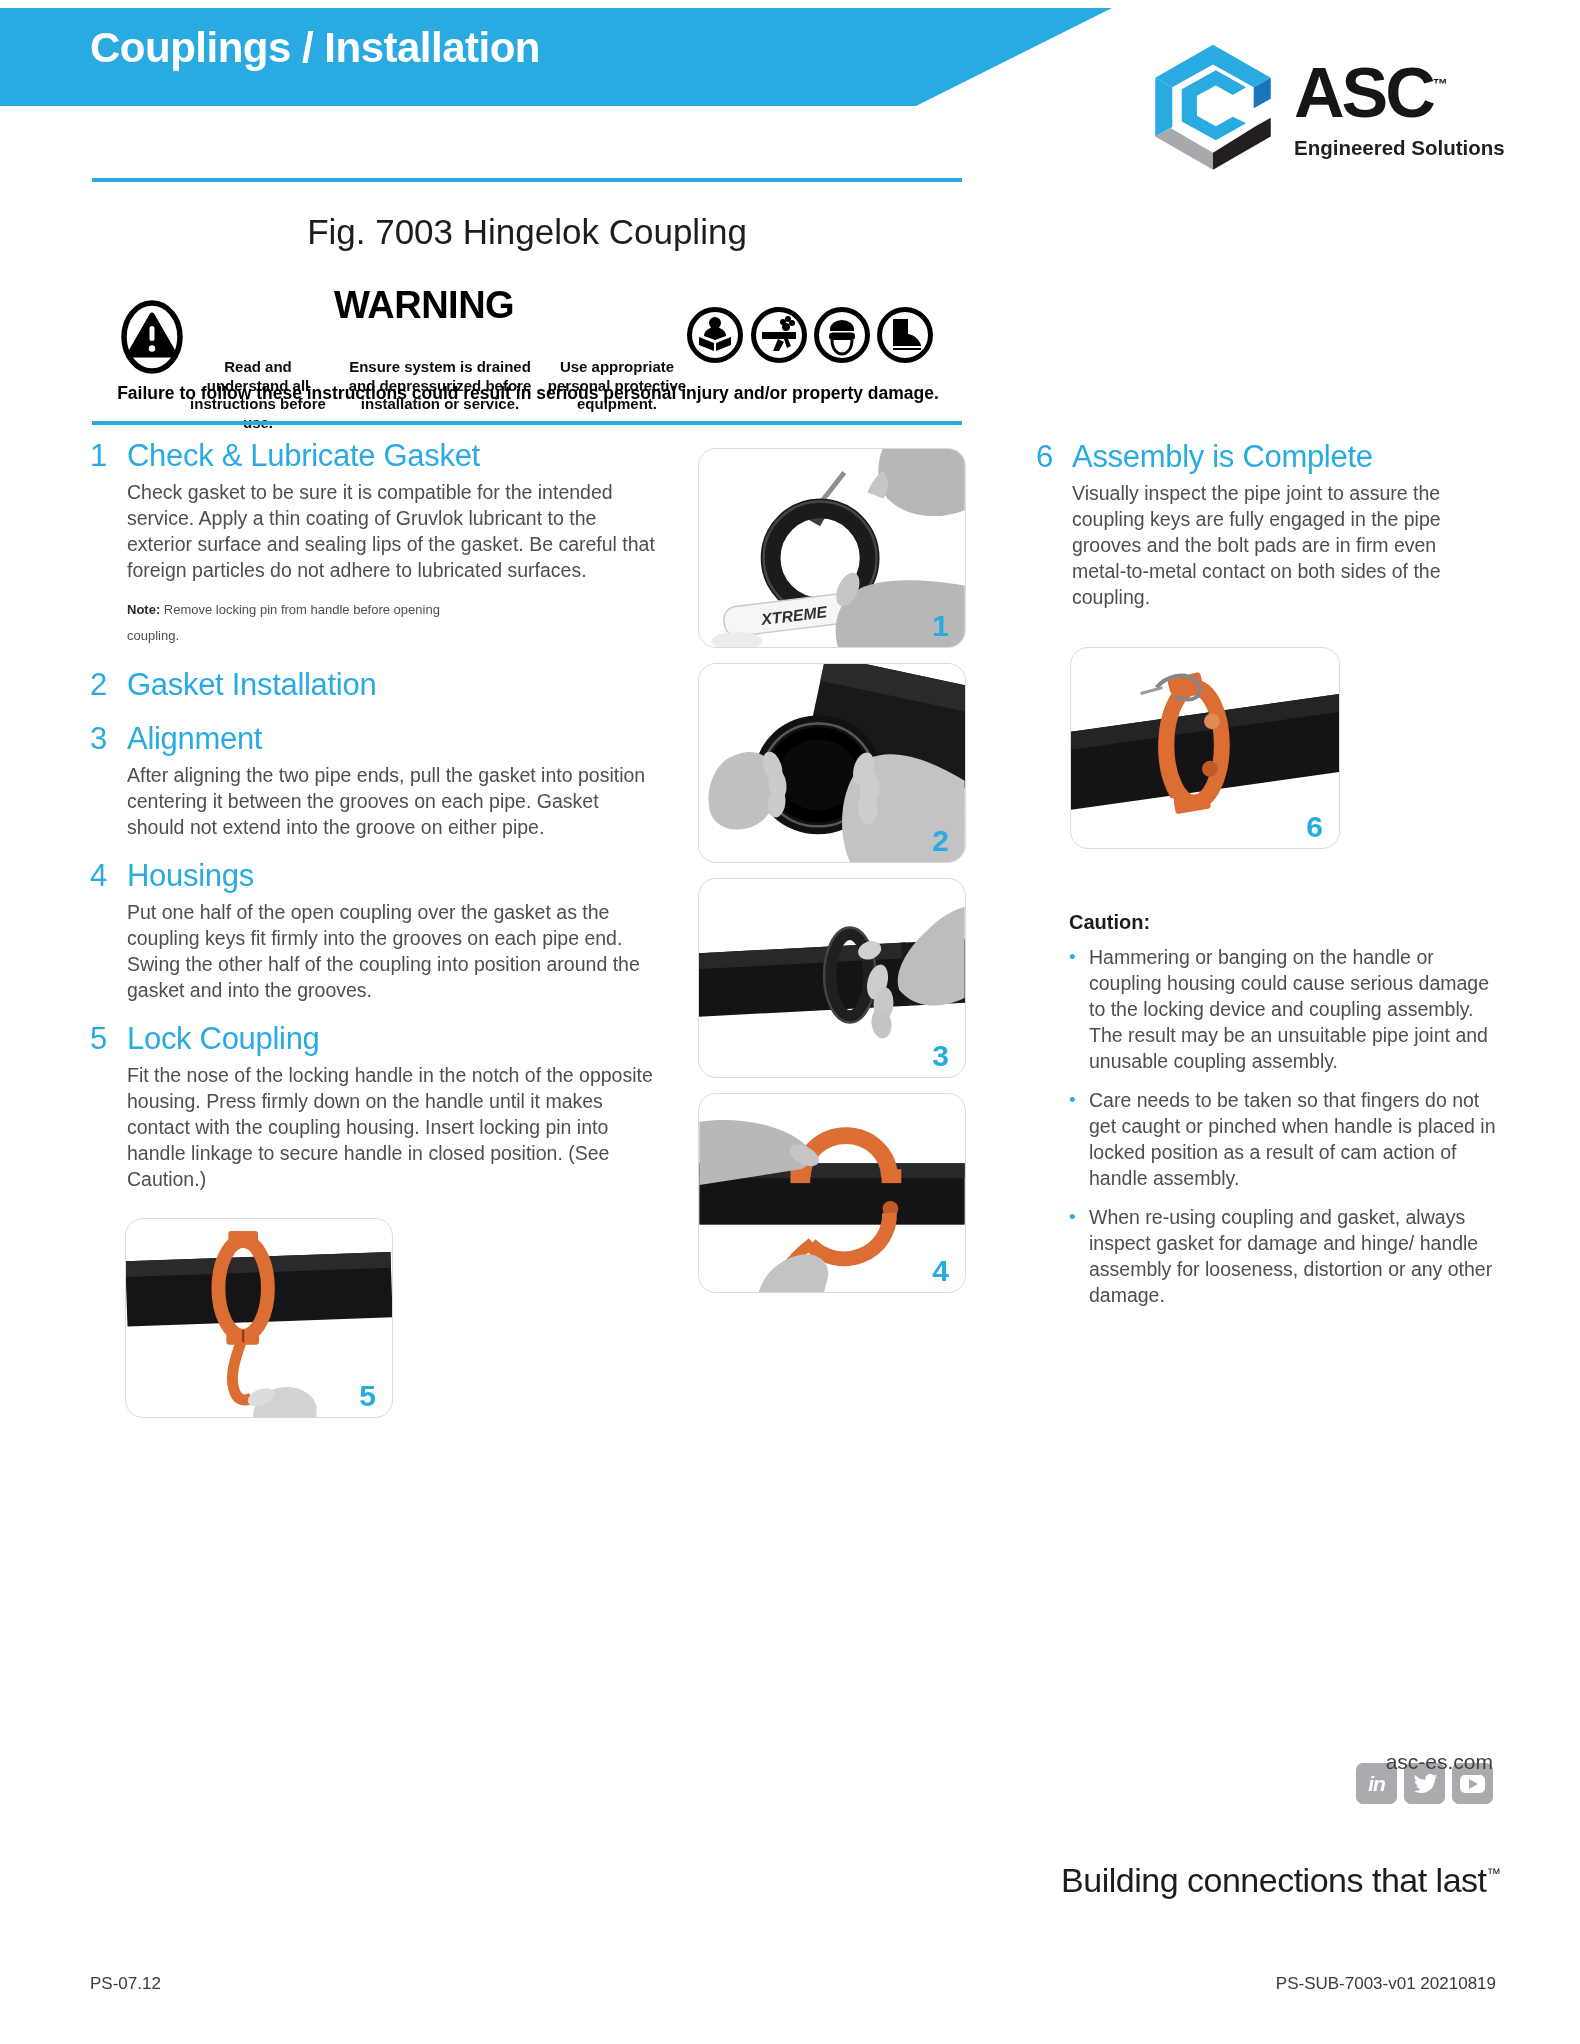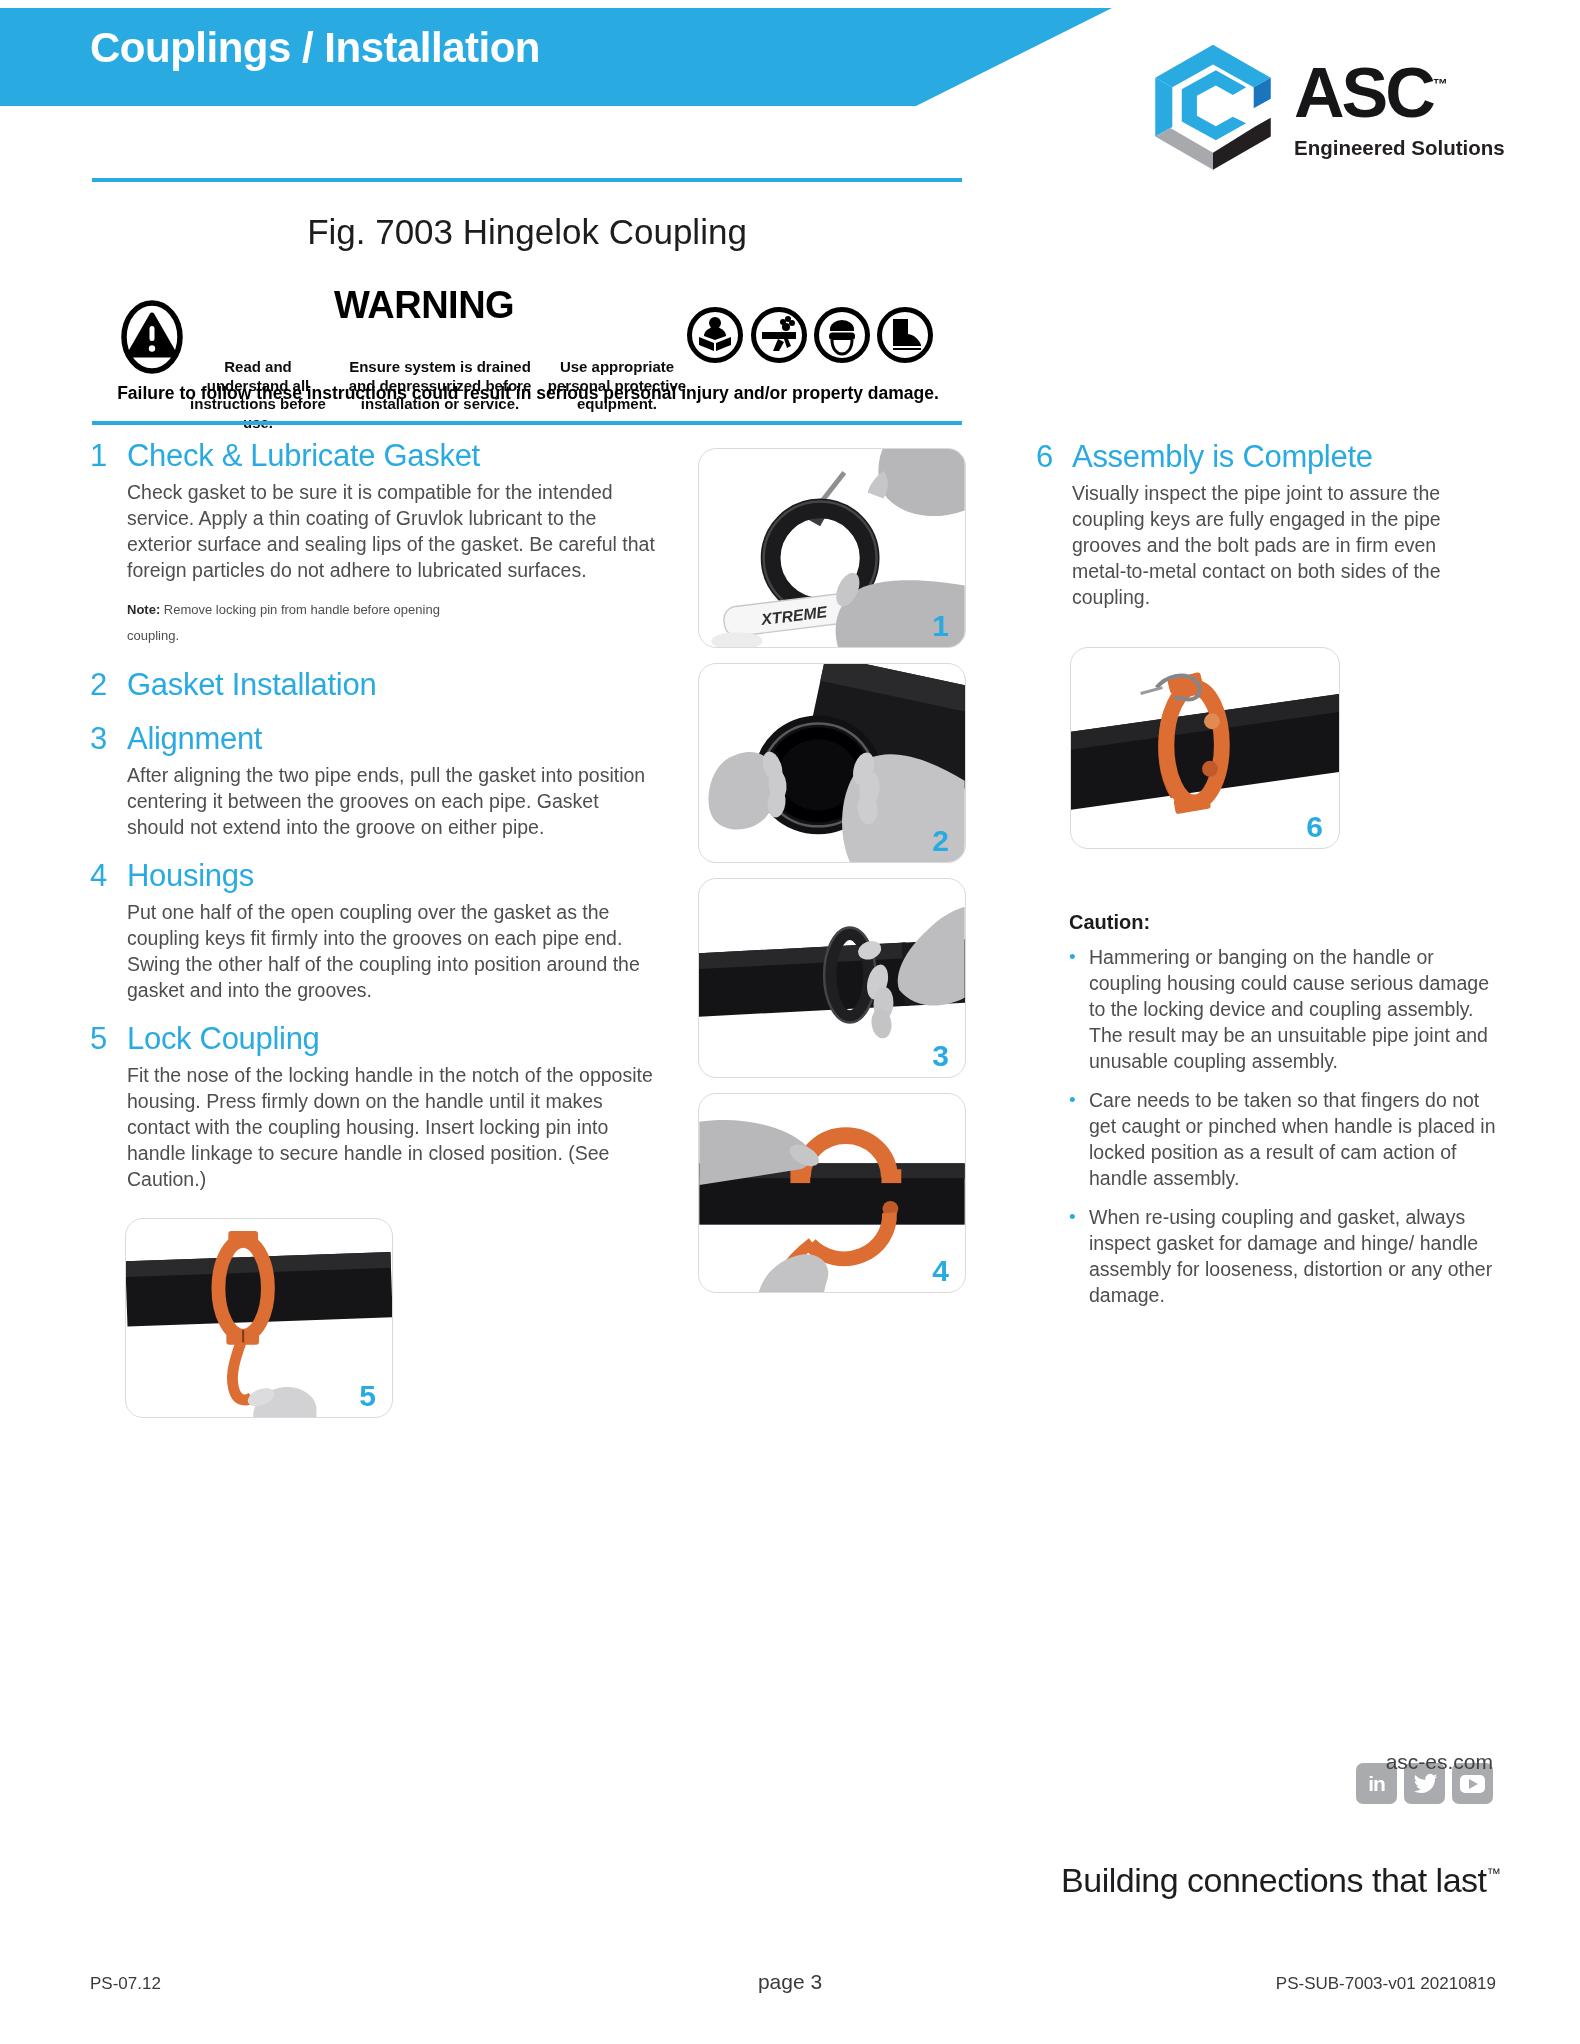--- a/index.html
+++ b/index.html
@@ -55,21 +55,21 @@
   .fig6-wrap { margin:37px 0 0 34px; width:270px; }
   .fig6-wrap .fig { width:270px; height:202px; margin-bottom:0; }
 
   .caution { margin:62px 0 0 33px; width:440px; }
   .caution-title { font-size:20px; font-weight:bold; color:#1b1b1d; margin-bottom:10px; }
   .c-item { display:flex; margin-bottom:13px; }
   .c-dot { flex:0 0 20px; color:#29ABE2; font-size:19px; line-height:26px; }
   .c-text { width:414px; font-size:19.5px; line-height:26px; }
 
   
-  .social { position:absolute; left:1356px; top:1763px; display:flex; gap:7px; }
+  .social { position:absolute; left:1356px; top:1763px; display:flex; gap:7px;font-style:italic; }
   .soc { width:41px; height:41px; border-radius:7px; background:#A9ABAE; display:flex; align-items:center; justify-content:center; }
   .soc-in { color:#fff; font-size:21px; font-weight:bold; letter-spacing:-1px; }
   .yt-btn { width:25px; height:18px; background:#fff; border-radius:5px; display:flex; align-items:center; justify-content:center; }
   .yt-tri { width:0; height:0; border-left:9px solid #A9ABAE; border-top:5.5px solid transparent; border-bottom:5.5px solid transparent; margin-left:2px; }
   .website { position:absolute; right:87px; top:1750px; font-size:21px; color:#414042; }
   .tagline { position:absolute; right:80px; top:1861px; font-size:34px; color:#1d1d1f; letter-spacing:-0.5px; }
   .tagline .tm { font-size:14px; vertical-align:14px; }
   .foot-left  { position:absolute; left:90px; top:1974px; font-size:17px; color:#3a3a3c; }
   .foot-center{ position:absolute; left:0; top:1970px; width:1580px; text-align:center; font-size:21px; color:#3a3a3c; }
   .foot-right { position:absolute; right:84px; top:1974px; font-size:17px; color:#3a3a3c; }
@@ -361,16 +361,15 @@
       <div class="yt-btn">
           <div class="yt-tri"></div>
         </div>
     </div>
   </div>
 
   <div class="website">asc-es.com</div>
   <div class="tagline"><span>Building connections that last</span><span class="tm">™</span></div>
 
   <div class="foot-left">PS-07.12</div>
-  <div class="foot-center">page 3</div>
   <div class="foot-right">PS-SUB-7003-v01 20210819</div>
 
 </div>
 
 </body></html>

